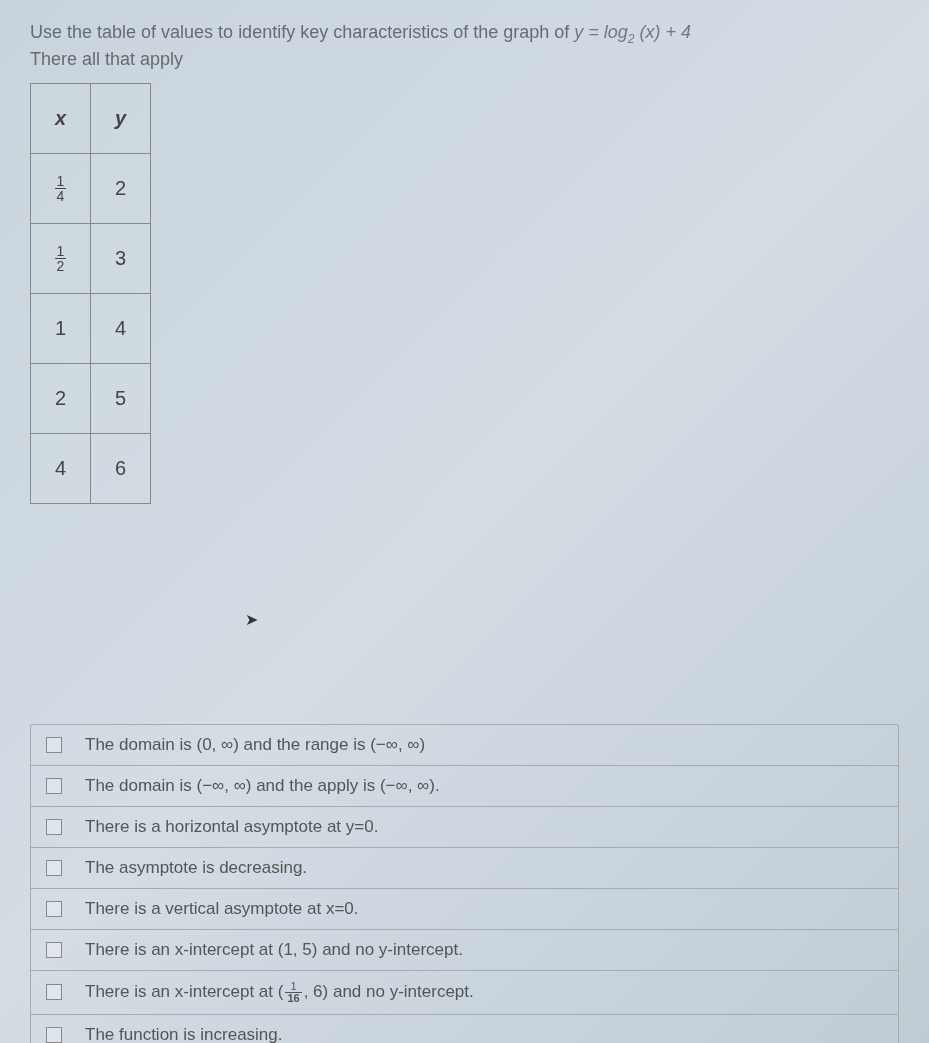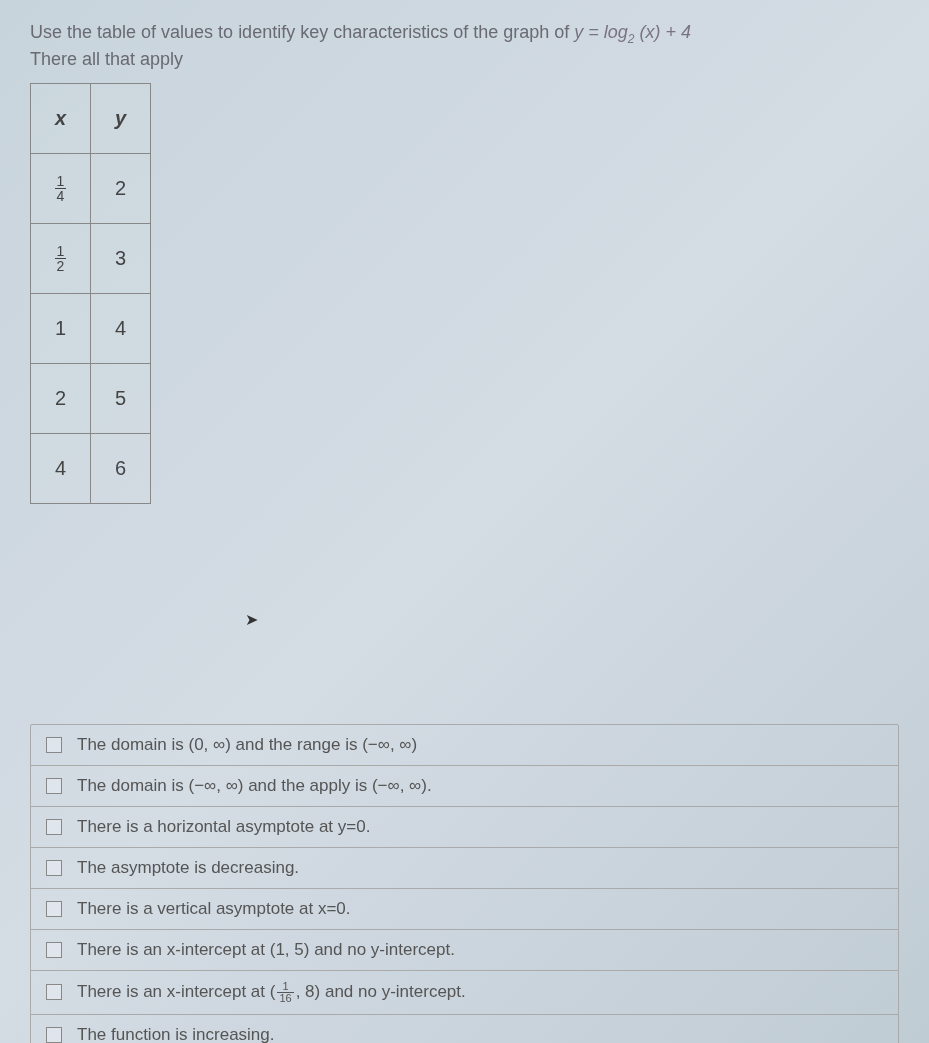--- a/index.html
+++ b/index.html
@@ -85,20 +85,21 @@
     .checkbox {
       width: 16px;
       height: 16px;
       border: 1px solid #888;
       margin-right: 15px;
       flex-shrink: 0;
       background: rgba(255,255,255,0.3);
     }
     .option-text {
       flex: 1;
+      margin-left: 8px;
     }
     .sub {
       font-size: 12px;
       vertical-align: sub;
     }
     .inline-fraction {
       display: inline-block;
       text-align: center;
       font-size: 11px;
       line-height: 1;
@@ -106,20 +107,21 @@
       margin: 0 2px;
     }
     .inline-fraction .num {
       display: block;
       border-bottom: 1px solid #555;
       padding: 0 2px;
     }
     .inline-fraction .den {
       display: block;
       padding: 0 2px;
+      font-weight: bold;
     }
   </style>
 </head>
 <body>
 
 <div class="question-text">
   <span>Use the table of values to identify key characteristics of the graph of </span>
   <span class="formula">y = log<span class="sub">2</span> (x) + 4</span>
   <br>
   <span>There all that apply</span>
@@ -187,20 +189,20 @@
     <div class="checkbox"></div>
     <div class="option-text">There is a vertical asymptote at x=0.</div>
   </div>
   <div class="option-row">
     <div class="checkbox"></div>
     <div class="option-text">There is an x-intercept at (1, 5) and no y-intercept.</div>
   </div>
   <div class="option-row">
     <div class="checkbox"></div>
     <div class="option-text">
-      <span>There is an x-intercept at (</span><span class="inline-fraction"><span class="num">1</span><span class="den">16</span></span><span>, 8) and no y-intercept.</span>
+      <span>There is an x-intercept at (</span><span class="inline-fraction"><span class="num">1</span><span class="den">16</span></span><span>, 6) and no y-intercept.</span>
     </div>
   </div>
   <div class="option-row">
     <div class="checkbox"></div>
     <div class="option-text">The function is increasing.</div>
   </div>
 </div>
 
 </body></html>

